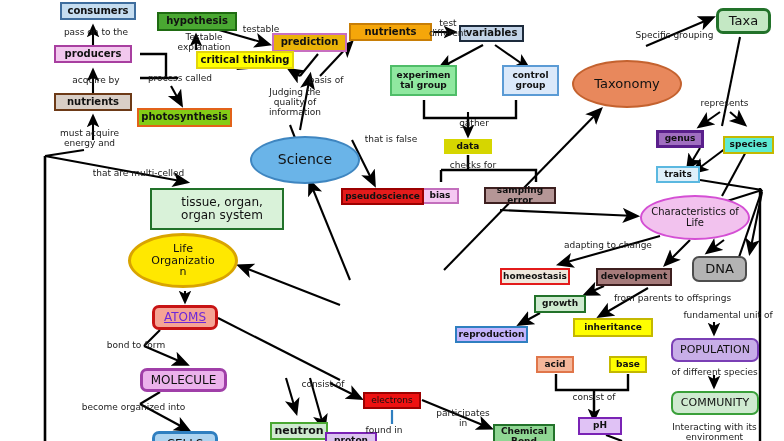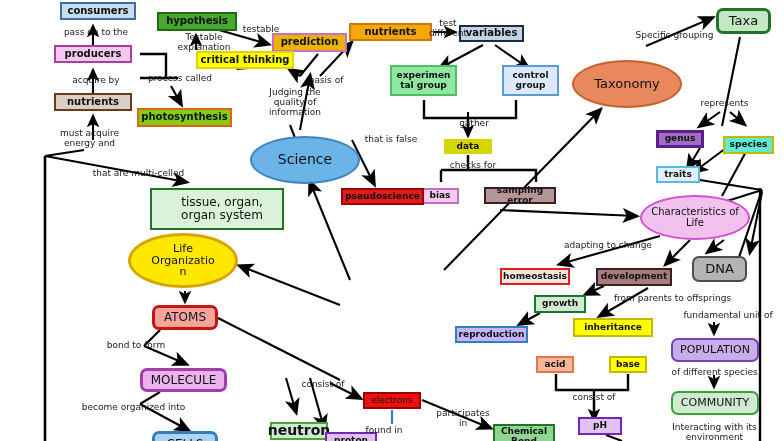--- a/index.html
+++ b/index.html
@@ -188,24 +188,24 @@
       <div class="node n-rect" style="left: 444px; top: 139px; width: 48px; height: 15px; background: rgb(214, 214, 0); border-color: rgb(214, 214, 0); border-width: 1px; font-size: 9px; font-weight: bold; color: rgb(17, 17, 17);"><span>data</span></div>
       <div class="node n-rect" style="left: 421px; top: 188px; width: 38px; height: 16px; background: rgb(245, 201, 242); border-color: rgb(195, 111, 189); border-width: 2px; font-size: 9px; font-weight: bold; color: rgb(17, 17, 17);"><span>bias</span></div>
       <div class="node n-rect" style="left: 484px; top: 187px; width: 72px; height: 17px; background: rgb(181, 150, 150); border-color: rgb(61, 31, 31); border-width: 2px; font-size: 9px; font-weight: bold; color: rgb(17, 17, 17);"><span>sampling error</span></div>
       <div class="node n-rect" style="left: 341px; top: 188px; width: 83px; height: 17px; background: rgb(227, 27, 27); border-color: rgb(156, 0, 0); border-width: 2px; font-size: 9px; font-weight: bold; color: rgb(17, 17, 17);"><span>pseudoscience</span></div>
       <div class="node n-ellipse" style="left: 250px; top: 136px; width: 110px; height: 48px; background: rgb(106, 180, 232); border-color: rgb(63, 134, 192); border-width: 2px; font-size: 14px; font-weight: normal; color: rgb(17, 17, 17);"><span>Science</span></div>
       <div class="node n-rect" style="left: 150px; top: 188px; width: 134px; height: 42px; background: rgb(217, 242, 217); border-color: rgb(34, 114, 42); border-width: 2px; font-size: 12px; font-weight: normal; color: rgb(17, 17, 17); padding-left: 10px;"><span>tissue, organ,
 organ system</span></div>
       <div class="node n-ellipse" style="left: 128px; top: 233px; width: 110px; height: 55px; background: rgb(255, 232, 0); border-color: rgb(217, 164, 0); border-width: 3px; font-size: 11px; font-weight: normal; color: rgb(17, 17, 17);"><span>Life
 Organizatio
 n</span></div>
-      <div class="node n-round" style="left: 152px; top: 305px; width: 66px; height: 25px; background: rgb(245, 164, 149); border-color: rgb(200, 20, 20); border-width: 3px; font-size: 12px; font-weight: normal; color: #0f172a;"><span>ATOMS</span></div>
+      <div class="node n-round" style="left: 152px; top: 305px; width: 66px; height: 25px; background: rgb(245, 164, 149); border-color: rgb(200, 20, 20); border-width: 3px; font-size: 12px; font-weight: normal; color: #6d28d9; text-decoration: underline;"><span>ATOMS</span></div>
       <div class="node n-round" style="left: 140px; top: 368px; width: 87px; height: 24px; background: rgb(236, 178, 236); border-color: rgb(160, 63, 168); border-width: 3px; font-size: 12px; font-weight: normal; color: rgb(17, 17, 17);"><span>MOLECULE</span></div>
       <div class="node n-round" style="left: 152px; top: 431px; width: 66px; height: 26px; background: rgb(174, 212, 240); border-color: rgb(47, 127, 192); border-width: 3px; font-size: 12px; font-weight: normal; color: rgb(17, 17, 17);"><span>CELLS</span></div>
-      <div class="node n-rect" style="left: 270px; top: 422px; width: 58px; height: 18px; background: rgb(207, 234, 208); border-color: rgb(74, 168, 50); border-width: 2px; font-size: 14px; font-weight: bold; color: rgb(17, 17, 17);"><span>neutron</span></div>
+      <div class="node n-rect" style="left: 270px; top: 422px; width: 58px; height: 18px; background: rgb(207, 234, 208); border-color: rgb(74, 168, 50); border-width: 2px; font-size: 11px; font-weight: bold; color: rgb(17, 17, 17);"><span>neutron</span></div>
       <div class="node n-rect" style="left: 325px; top: 432px; width: 52px; height: 18px; background: rgb(220, 196, 240); border-color: rgb(122, 35, 181); border-width: 2px; font-size: 9px; font-weight: bold; color: rgb(17, 17, 17);"><span>proton</span></div>
       <div class="node n-rect" style="left: 363px; top: 392px; width: 58px; height: 17px; background: rgb(238, 17, 17); border-color: rgb(156, 0, 0); border-width: 2px; font-size: 9px; font-weight: normal; color: rgb(17, 17, 17);"><span>electrons</span></div>
       <div class="node n-rect" style="left: 493px; top: 424px; width: 62px; height: 26px; background: rgb(143, 214, 147); border-color: rgb(34, 114, 42); border-width: 2px; font-size: 9px; font-weight: bold; color: rgb(17, 17, 17);"><span>Chemical
 Bond</span></div>
       <div class="node n-ellipse" style="left: 572px; top: 60px; width: 110px; height: 48px; background: rgb(232, 136, 92); border-color: rgb(196, 98, 47); border-width: 2px; font-size: 13px; font-weight: normal; color: rgb(17, 17, 17);"><span>Taxonomy</span></div>
       <div class="node n-round" style="left: 716px; top: 8px; width: 55px; height: 26px; background: rgb(196, 232, 196); border-color: rgb(34, 114, 42); border-width: 3px; font-size: 13px; font-weight: normal; color: rgb(17, 17, 17);"><span>Taxa</span></div>
       <div class="node n-rect" style="left: 656px; top: 130px; width: 48px; height: 18px; background: rgb(160, 110, 192); border-color: rgb(90, 31, 140); border-width: 3px; font-size: 9px; font-weight: bold; color: rgb(17, 17, 17);"><span>genus</span></div>
       <div class="node n-rect" style="left: 723px; top: 136px; width: 51px; height: 18px; background: #5eead4; border-color: rgb(196, 184, 0); border-width: 2px; font-size: 9px; font-weight: bold; color: rgb(17, 17, 17);"><span>species</span></div>
       <div class="node n-rect" style="left: 656px; top: 166px; width: 44px; height: 17px; background: rgb(223, 240, 250); border-color: rgb(91, 184, 224); border-width: 2px; font-size: 9px; font-weight: bold; color: rgb(17, 17, 17);"><span>traits</span></div>
       <div class="node n-ellipse" style="left: 640px; top: 195px; width: 110px; height: 45px; background: rgb(242, 194, 238); border-color: rgb(212, 79, 212); border-width: 2px; font-size: 10px; font-weight: normal; color: rgb(17, 17, 17);"><span>Characteristics of

